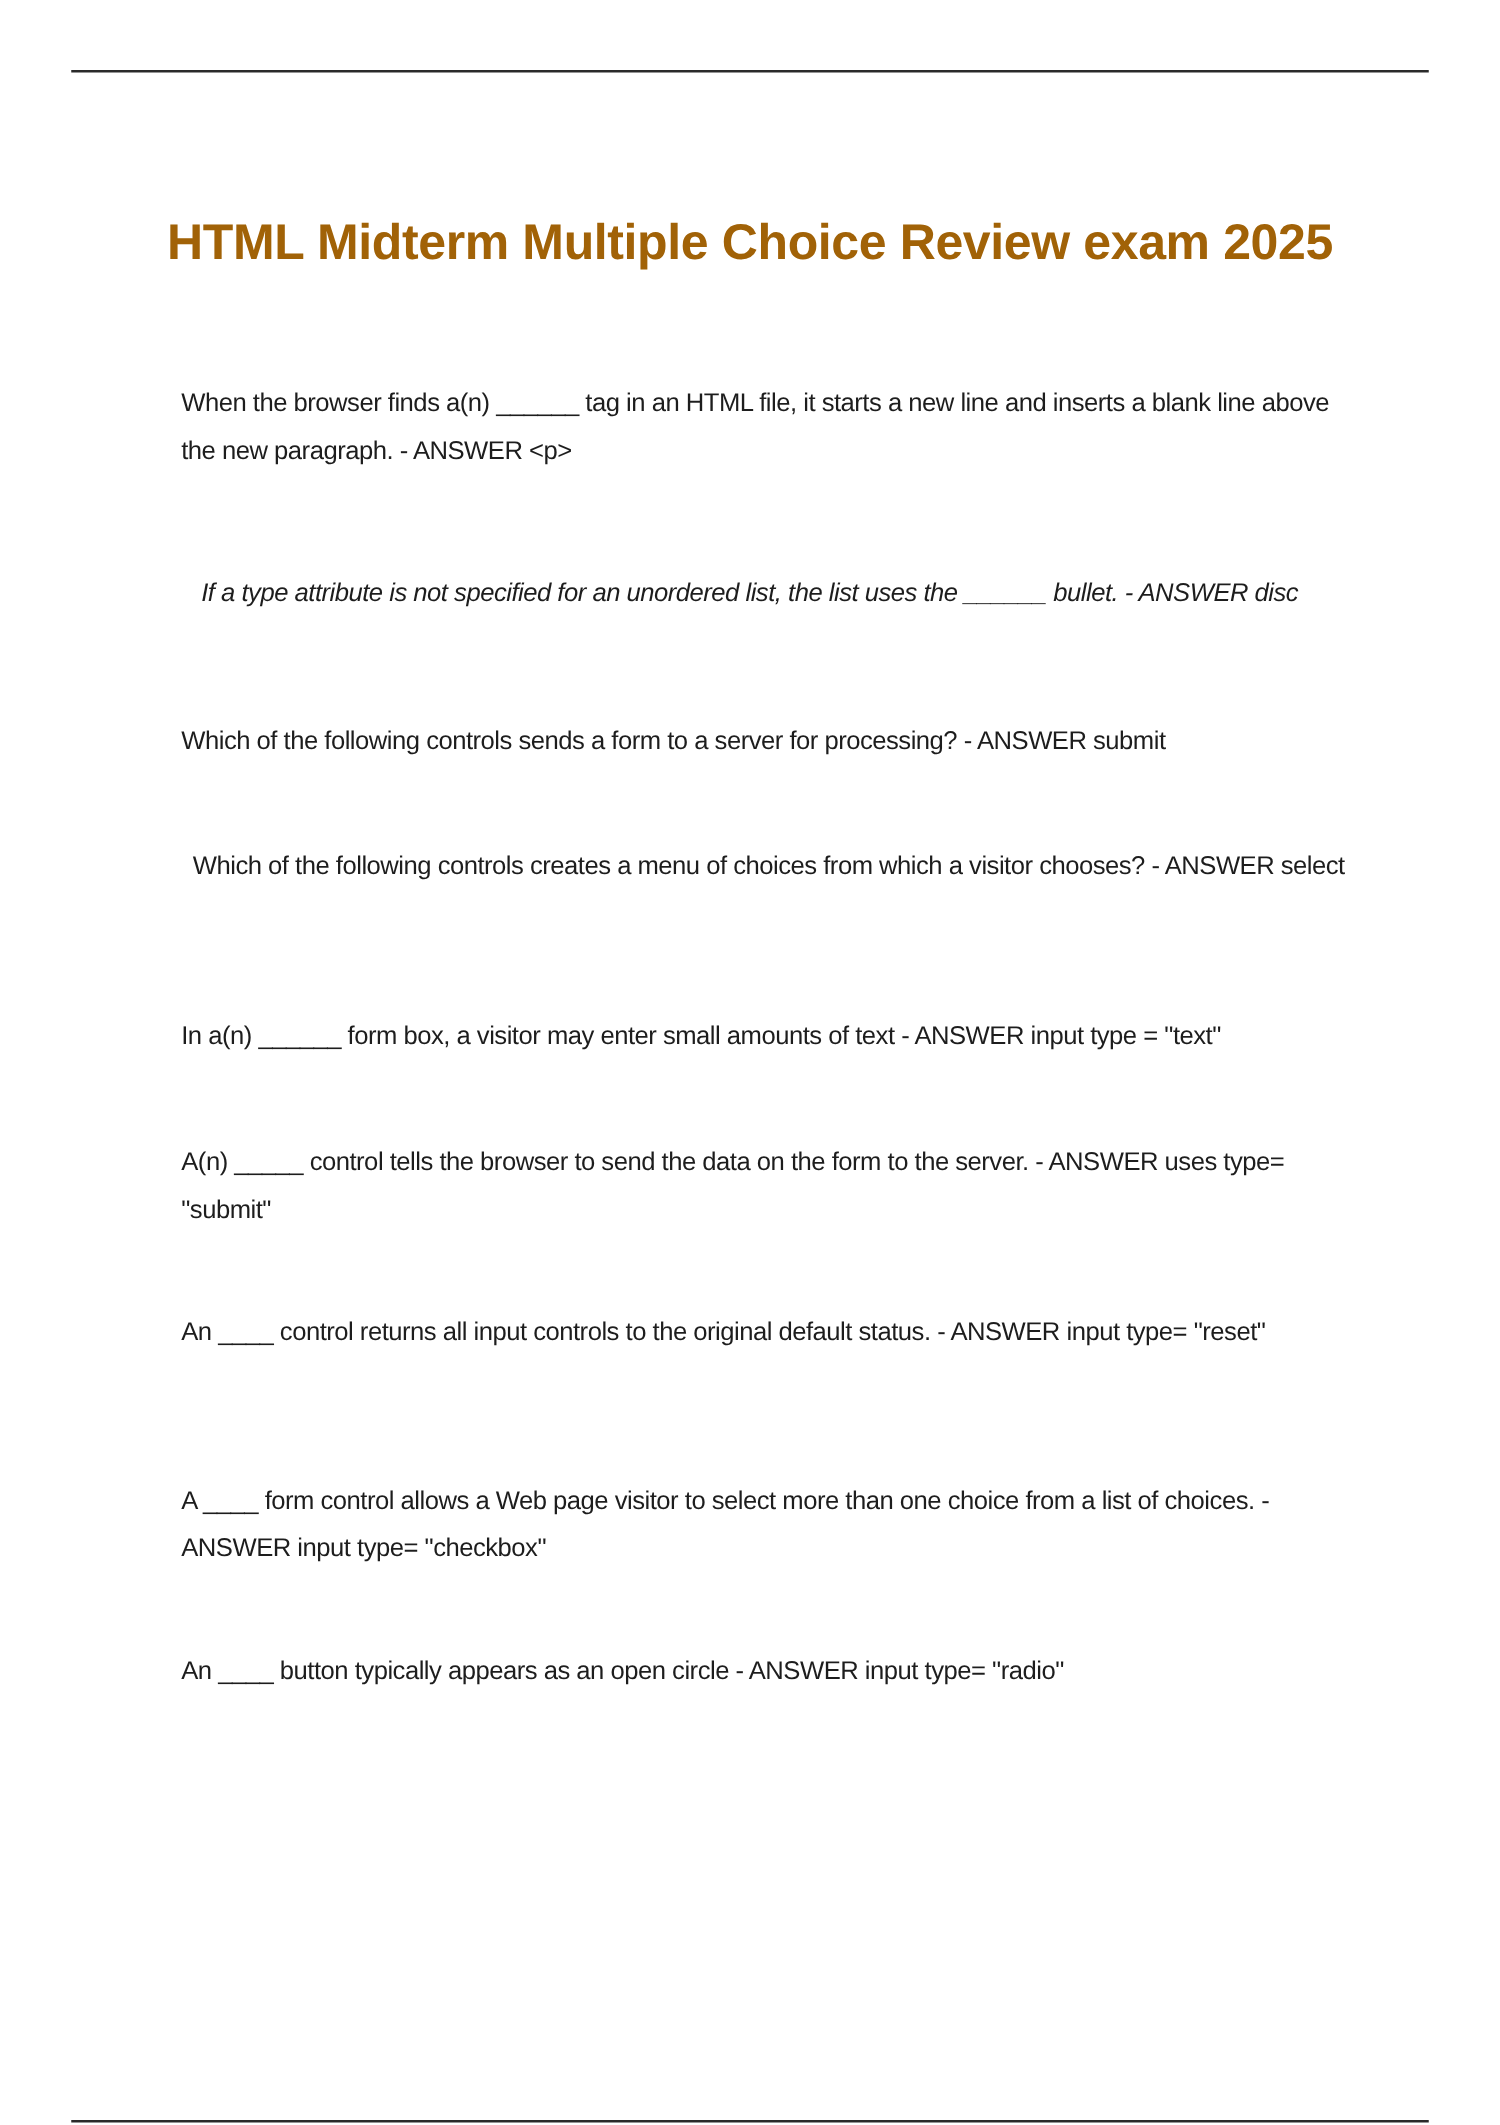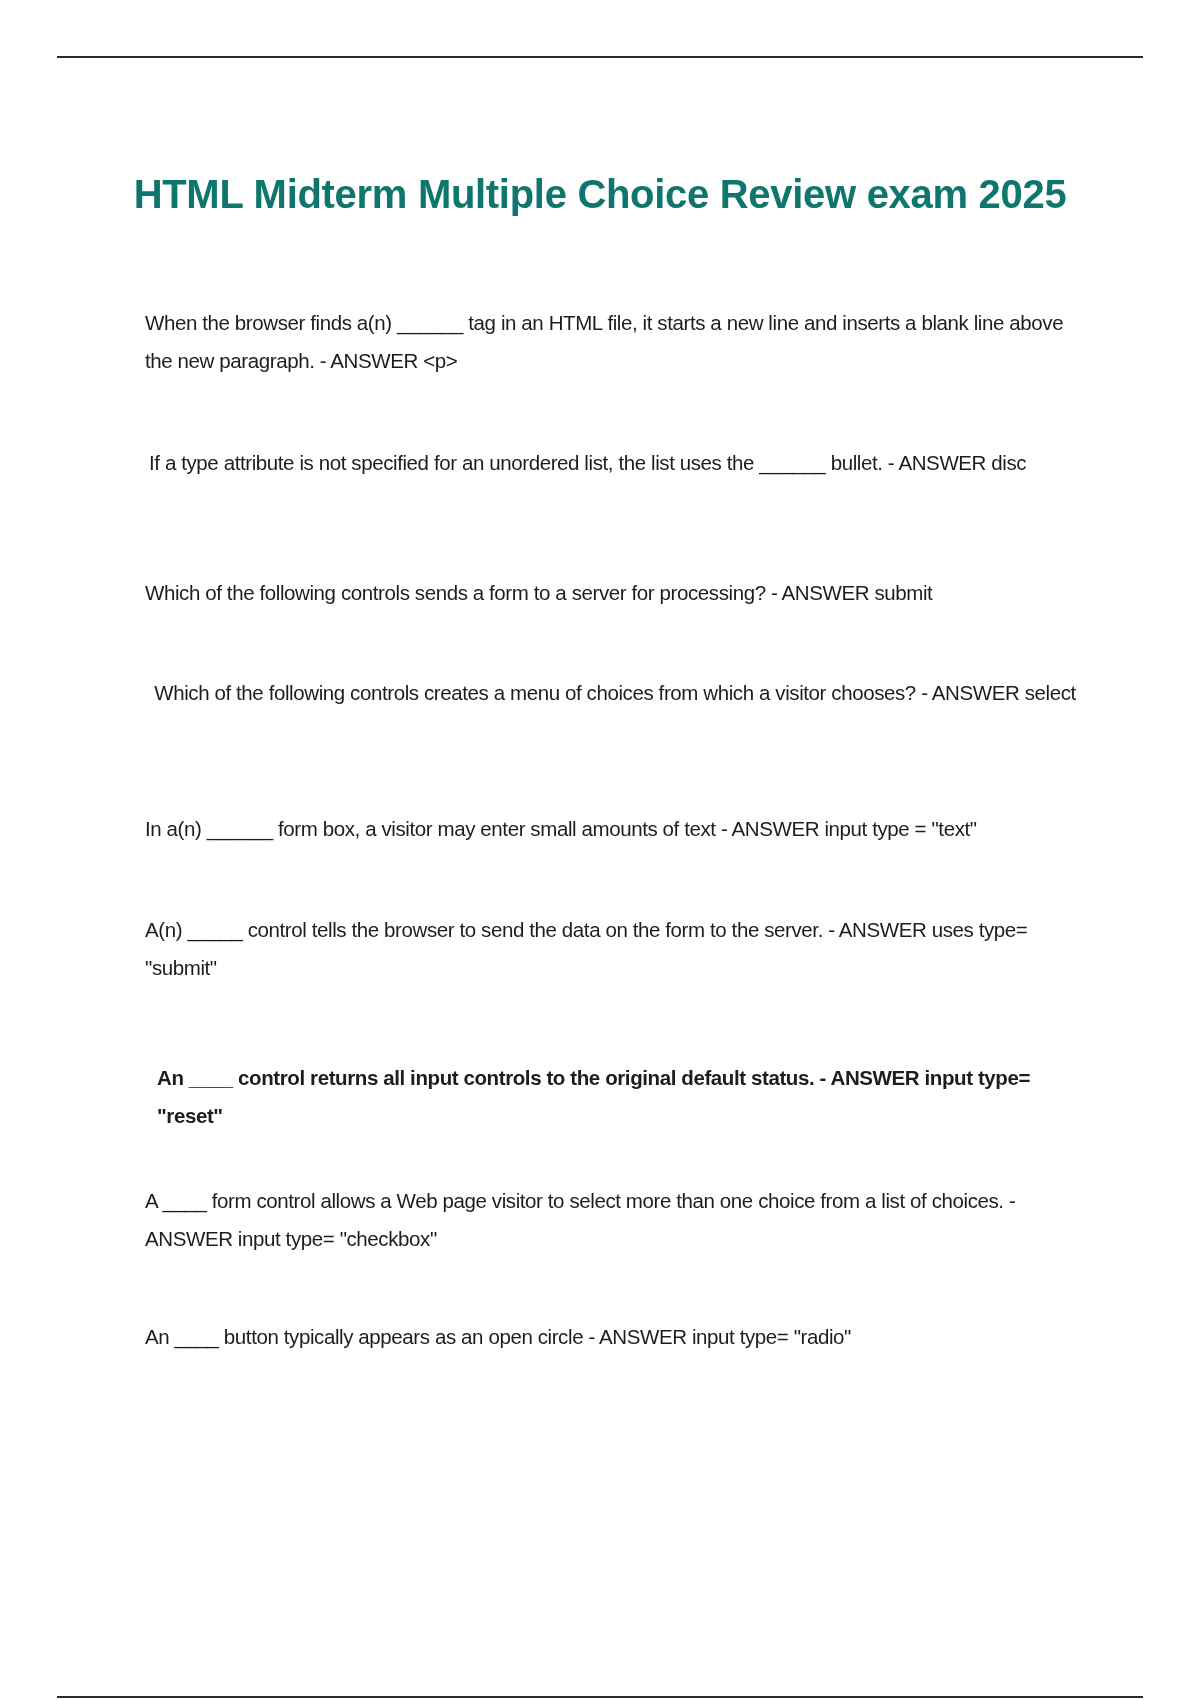--- a/index.html
+++ b/index.html
@@ -5,41 +5,41 @@
   html, body { margin: 0; padding: 0; background: #ffffff; }
   body { width: 1200px; height: 1700px; position: relative; overflow: hidden; }
   .rule { position: absolute; left: 57px; width: 1086px; height: 2px; background: #2a2a2a; }
   .rule.top { top: 56px; }
   .rule.bottom { top: 1696px; }
   .title {
     position: absolute; top: 142px; left: 100px; width: 1000px;
     text-align: center;
     font-family: "Liberation Sans", sans-serif;
     font-weight: bold; font-size: 40px; line-height: 50px;
-    color: #0f766e;
+    color: #a16207;
     letter-spacing: -0.3px;
   }
   .qa {
     position: absolute; left: 145px; width: 940px;
     font-family: "Liberation Sans", sans-serif;
     font-size: 20.5px; line-height: 38px;
     color: #1d1d1d;
     letter-spacing: -0.4px;
   }
 </style>
 </head>
 <body>
 
 <div class="rule top"></div>
 
 <h1 class="title">HTML Midterm Multiple Choice Review exam 2025</h1>
 
 <p class="qa" style="top:304px;margin:0;">When the browser finds a(n) ______ tag in an HTML file, it starts a new line and inserts a blank line above the new paragraph. - ANSWER &lt;p&gt;</p>
-<p class="qa" style="top:440px;margin:4px;">If a type attribute is not specified for an unordered list, the list uses the ______ bullet. - ANSWER disc</p>
+<p class="qa" style="top:440px;margin:16px;font-style:italic;">If a type attribute is not specified for an unordered list, the list uses the ______ bullet. - ANSWER disc</p>
 <p class="qa" style="top:574px;margin:0;">Which of the following controls sends a form to a server for processing? - ANSWER submit</p>
 <p class="qa" style="top:674px;margin:0;text-align:center;">Which of the following controls creates a menu of choices from which a visitor chooses? - ANSWER select</p>
 <p class="qa" style="top:810px;margin:0;">In a(n) ______ form box, a visitor may enter small amounts of text - ANSWER input type = "text"</p>
 <p class="qa" style="top:911px;margin:0;">A(n) _____ control tells the browser to send the data on the form to the server. - ANSWER uses type= "submit"</p>
-<p class="qa" style="top:1047px;margin:12px;font-weight:bold;">An ____ control returns all input controls to the original default status. - ANSWER input type= "reset"</p>
+<p class="qa" style="top:1047px;margin:0;">An ____ control returns all input controls to the original default status. - ANSWER input type= "reset"</p>
 <p class="qa" style="top:1182px;margin:0;">A ____ form control allows a Web page visitor to select more than one choice from a list of choices. - ANSWER input type= "checkbox"</p>
 <p class="qa" style="top:1318px;margin:0;">An ____ button typically appears as an open circle - ANSWER input type= "radio"</p>
 
 <div class="rule bottom"></div>
 
 </body></html>

